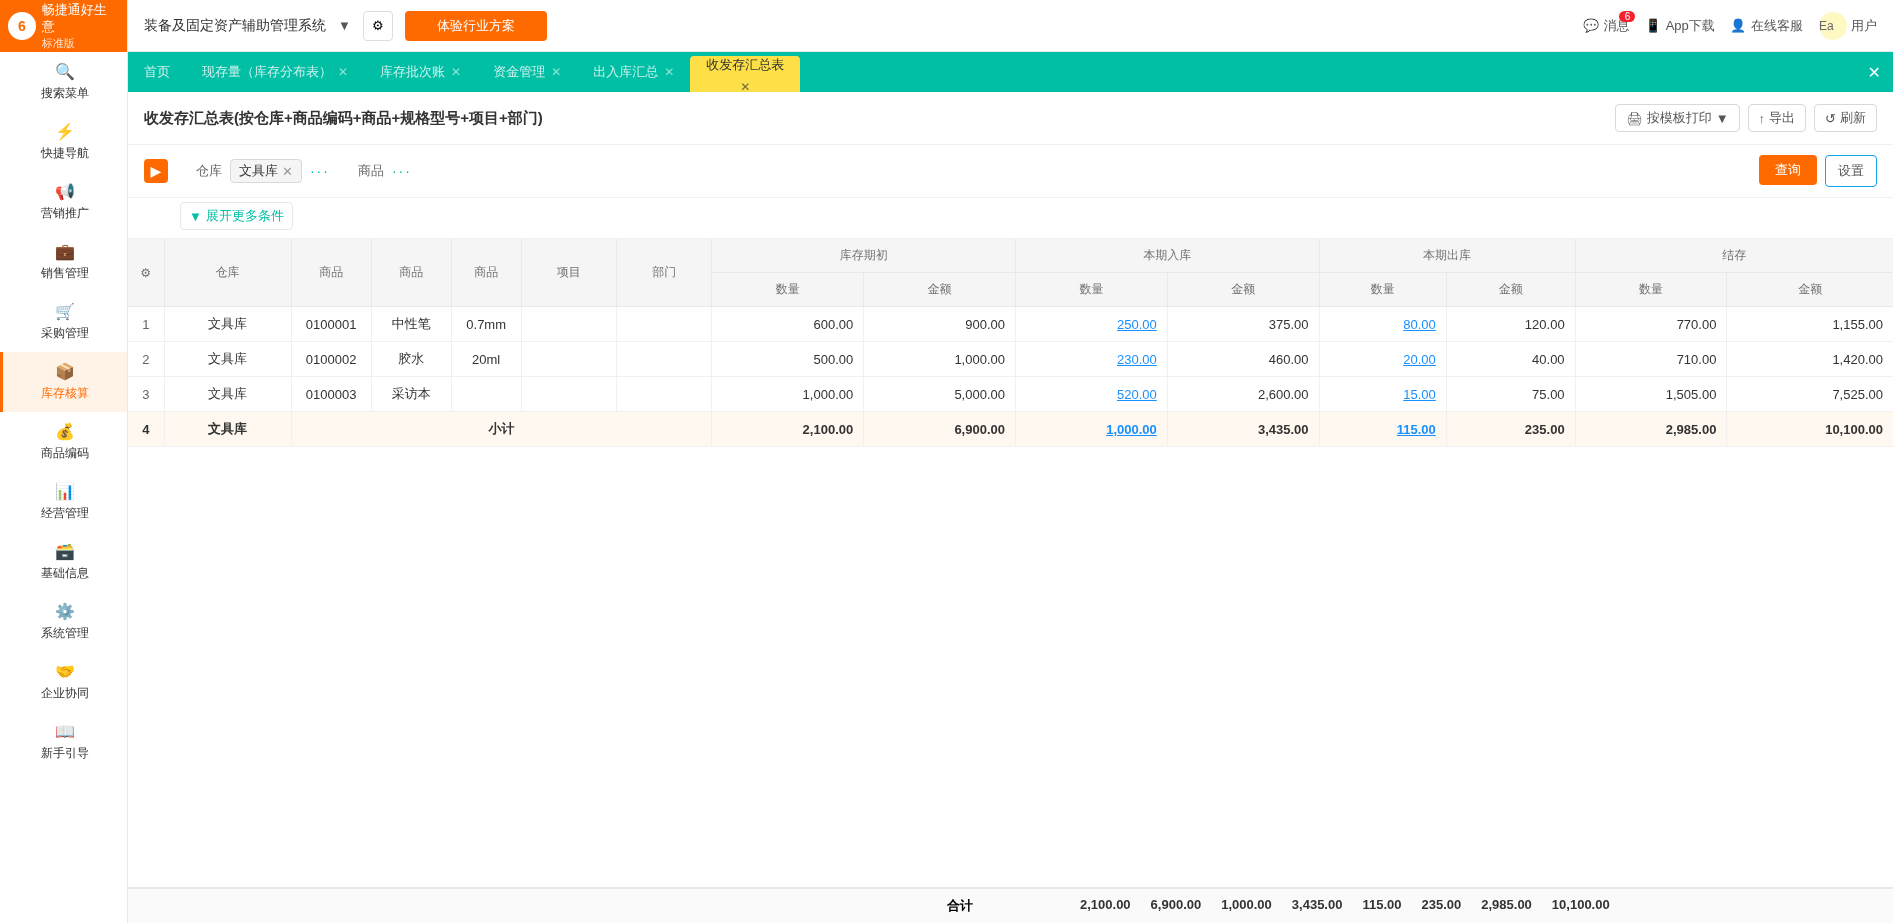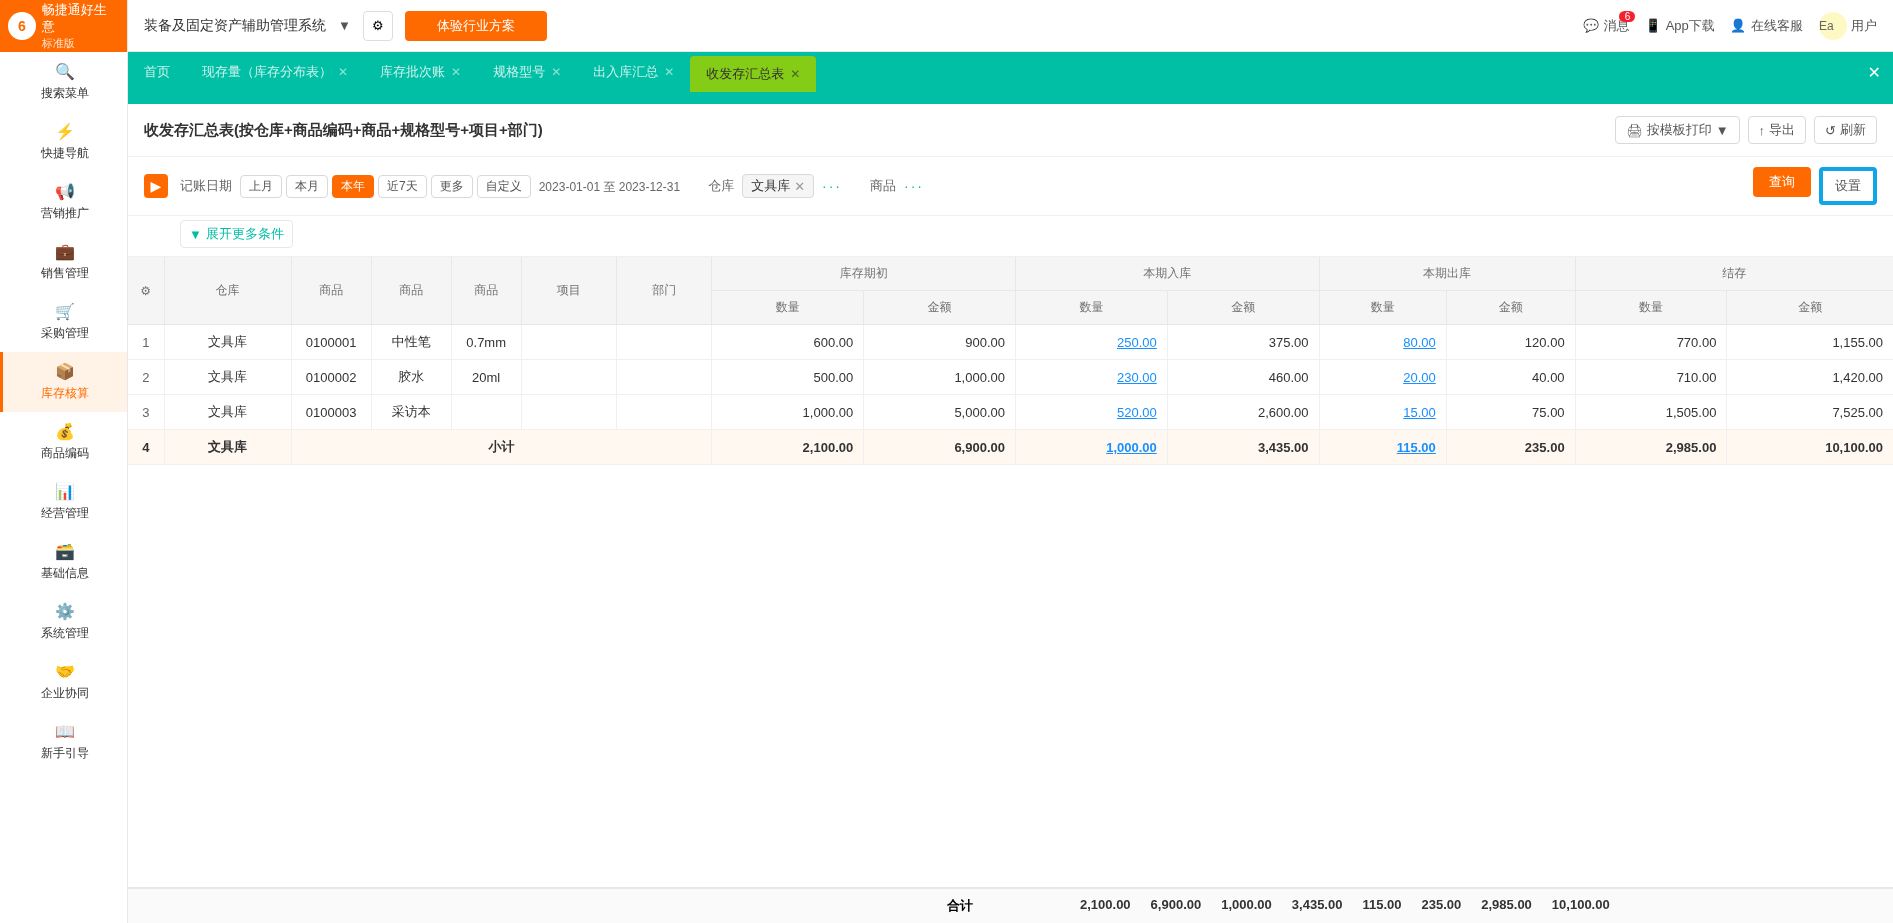--- a/index.html
+++ b/index.html
@@ -24,23 +24,23 @@
     .topbar-title { font-size: 14px; color: #333; }
     .topbar-dropdown { display: flex; align-items: center; gap: 4px; color: #555; cursor: pointer; }
     .topbar-settings { width: 30px; height: 30px; border: 1px solid #ddd; border-radius: 4px; display: flex; align-items: center; justify-content: center; cursor: pointer; }
     .topbar-trial-btn { background: #ff6a00; color: #fff; border: none; padding: 6px 32px; border-radius: 4px; cursor: pointer; font-size: 13px; }
     .topbar-right { display: flex; align-items: center; gap: 16px; color: #555; }
     .topbar-right-item { display: flex; align-items: center; gap: 4px; cursor: pointer; position: relative; }
     .badge { position: absolute; top: -6px; right: -6px; background: #f5222d; color: #fff; border-radius: 10px; font-size: 10px; padding: 0 4px; min-width: 16px; text-align: center; }
     .user-avatar { width: 28px; height: 28px; background: #fef9c3; border-radius: 50%; display: flex; align-items: center; justify-content: flex-start; color: #666; }
 
     
-    .tabs-bar { background: #00bfa5; display: flex; align-items: flex-start; padding: 0; height: 52px; position: relative; }
+    .tabs-bar { background: #00bfa5; display: flex; align-items: center; padding: 0; height: 40px; position: relative; }
     .tab-item { display: flex; align-items: center; gap: 6px; padding: 0 16px; height: 40px; color: rgba(255,255,255,0.8); cursor: pointer; font-size: 13px; white-space: nowrap; }
-    .tab-item.active { background: #84cc16; color: #333; border-radius: 4px 4px 0 0; margin-top: 4px; height: 36px; }
+    .tab-item.active { background: #fde047; color: #333; border-radius: 4px 4px 0 0; margin-top: 4px; height: 36px; flex-direction: column; }
     .tab-close { font-size: 12px; color: inherit; opacity: 0.7; }
     .tabs-close-all { position: absolute; right: 0; top: 0; height: 40px; display: flex; align-items: center; padding: 0 12px; color: #fff; cursor: pointer; font-size: 16px; }
     .page-inner { background: #fff; margin: 0; flex: 1; display: flex; flex-direction: column; }
 
     
     .page-header { padding: 12px 16px; border-bottom: 1px solid #f0f0f0; display: flex; align-items: center; justify-content: space-between; }
     .page-title { font-size: 15px; font-weight: bold; color: #333; }
     .page-actions { display: flex; align-items: center; gap: 8px; }
     .action-btn { display: flex; align-items: center; gap: 4px; padding: 4px 10px; border: 1px solid #d9d9d9; border-radius: 4px; cursor: pointer; color: #555; background: #fff; font-size: 12px; }
 
@@ -50,21 +50,21 @@
     .filter-section { display: flex; align-items: center; gap: 8px; flex-wrap: wrap; }
     .filter-label { color: #666; white-space: nowrap; }
     .date-btns { display: flex; gap: 4px; }
     .date-btn { padding: 2px 8px; border: 1px solid #d9d9d9; border-radius: 4px; cursor: pointer; color: #555; background: #fff; font-size: 12px; }
     .date-btn.active { background: #ff6a00; color: #fff; border-color: #ff6a00; }
     .date-range { color: #666; font-size: 12px; margin-top: 2px; }
     .warehouse-tag { display: flex; align-items: center; gap: 4px; background: #f5f5f5; border: 1px solid #d9d9d9; border-radius: 4px; padding: 2px 8px; color: #333; font-size: 12px; }
     .tag-close { cursor: pointer; color: #999; }
     .filter-ellipsis { color: #00bfa5; cursor: pointer; font-size: 14px; letter-spacing: 2px; }
     .query-btn { background: #ff6a00; color: #fff; border: none; padding: 6px 16px; border-radius: 4px; cursor: pointer; font-size: 13px; }
-    .settings-btn { border: 4px solid #0ea5e9; background: #fff; padding: 6px 12px; border-radius: 4px; cursor: pointer; color: #555; font-size: 13px; }
+    .settings-btn { border: 1px solid #0ea5e9; background: #fff; padding: 6px 12px; border-radius: 4px; cursor: pointer; color: #555; font-size: 13px; }
     .expand-btn { display: flex; align-items: center; gap: 4px; color: #00bfa5; cursor: pointer; font-size: 12px; padding: 4px 8px; border: 1px solid #e8e8e8; border-radius: 4px; background: #fff; }
 
     
     .table-container { flex: 1; overflow: auto; }
     table { width: 100%; border-collapse: collapse; }
     thead tr { background: #f5f5f5; }
     th { padding: 8px 10px; text-align: center; color: #737373; font-weight: normal; border-bottom: 1px solid #e8e8e8; border-right: 1px solid #e8e8e8; white-space: nowrap; font-size: 12px; }
     th:last-child { border-right: none; }
     td { padding: 8px 10px; text-align: center; border-bottom: 1px solid #f0f0f0; border-right: 1px solid #f0f0f0; color: #333; font-size: 13px; white-space: nowrap; }
     td:last-child { border-right: none; }
@@ -186,21 +186,21 @@
         </div>
         <div class="tab-item">
           <span>现存量（库存分布表）</span>
           <span class="tab-close">✕</span>
         </div>
         <div class="tab-item">
           <span>库存批次账</span>
           <span class="tab-close">✕</span>
         </div>
         <div class="tab-item">
-          <span>规格型号</span>
+          <span>资金管理</span>
           <span class="tab-close">✕</span>
         </div>
         <div class="tab-item">
           <span>出入库汇总</span>
           <span class="tab-close">✕</span>
         </div>
         <div class="tab-item active">
           <span>收发存汇总表</span>
           <span class="tab-close">✕</span>
         </div>
@@ -224,32 +224,20 @@
         </div>
         <div class="action-btn">
           <span>↺</span>
           <span>刷新</span>
         </div>
       </div>
     </div>
 
     <div class="filter-bar">
       <div class="filter-toggle">▶</div>
-      <div class="filter-section">
-        <span class="filter-label">记账日期</span>
-        <div class="date-btns" id="date-btns">
-            <button class="date-btn">上月</button>
-            <button class="date-btn">本月</button>
-            <button class="date-btn active">本年</button>
-            <button class="date-btn">近7天</button>
-            <button class="date-btn">更多</button>
-            <button class="date-btn">自定义</button>
-          </div>
-        <div class="date-range">2023-01-01 至 2023-12-31</div>
-      </div>
       <div style="display:flex;align-items:center;gap:8px;margin-left:16px;">
         <span class="filter-label">仓库</span>
         <div class="warehouse-tag">
           <span>文具库</span>
           <span class="tag-close">✕</span>
         </div>
         <span class="filter-ellipsis">···</span>
       </div>
       <div style="display:flex;align-items:center;gap:8px;margin-left:16px;">
         <span class="filter-label">商品</span>

